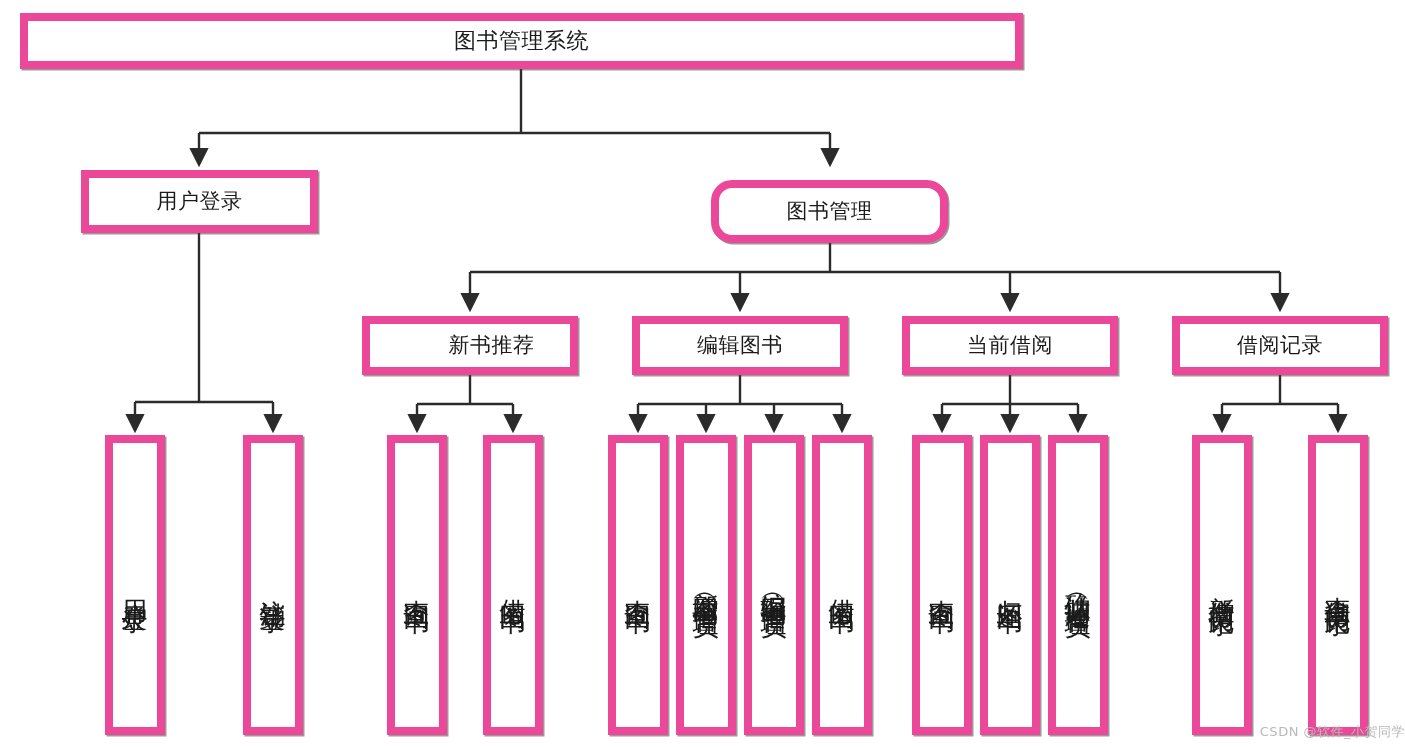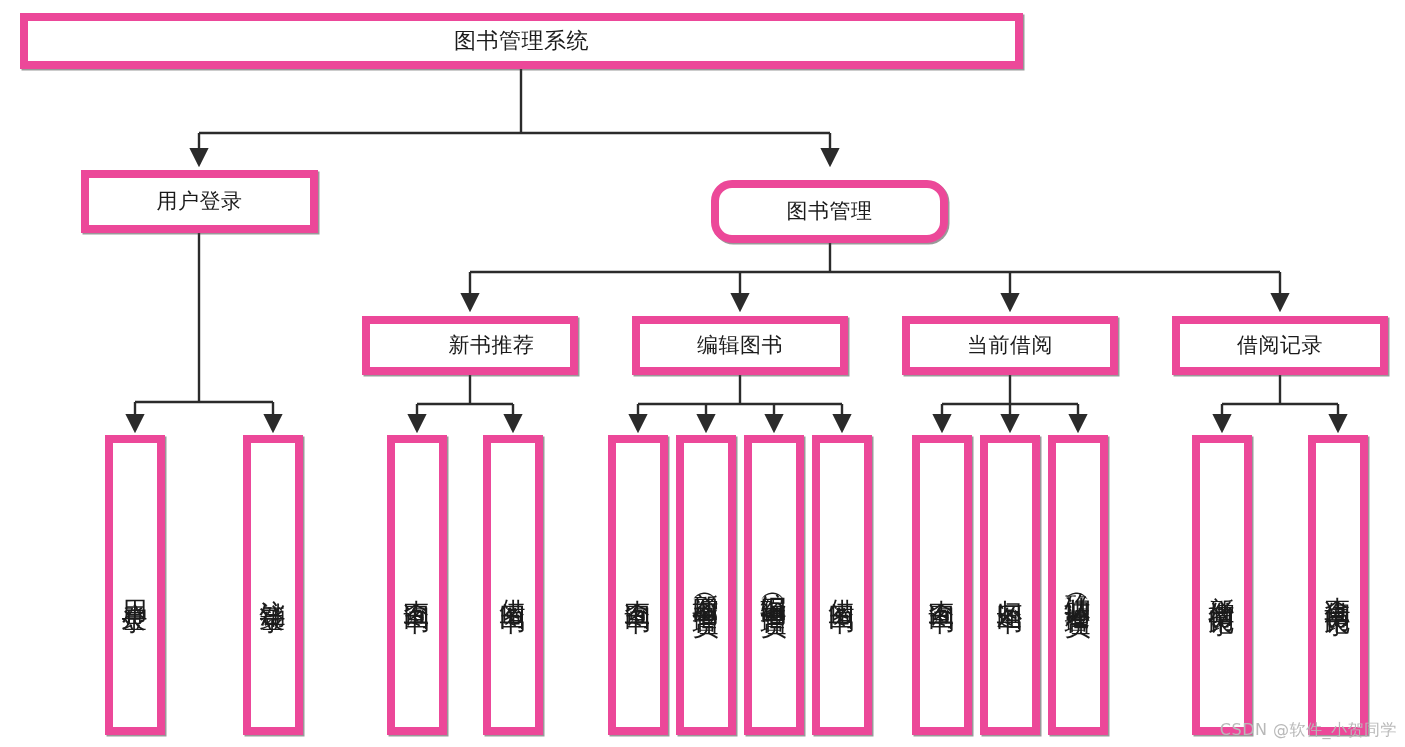--- a/index.html
+++ b/index.html
@@ -61,23 +61,23 @@
     writing-mode: vertical-rl;
     text-orientation: upright;
     font-size: 26px;
     line-height: 1.0;
     letter-spacing: 3px;
     white-space: nowrap;
     max-height: 100%;
   }
   .watermark {
     position: absolute;
-    right: 8px;
+    right: 0;
     bottom: 6px;
-    font-size: 16px;
+    font-size: 13px;
     color: #b9b9b9;
     letter-spacing: 0.5px;
     z-index: 5;
     white-space: nowrap;
   }
 </style>
 </head>
 <body>
 
 <div id="diagram">

